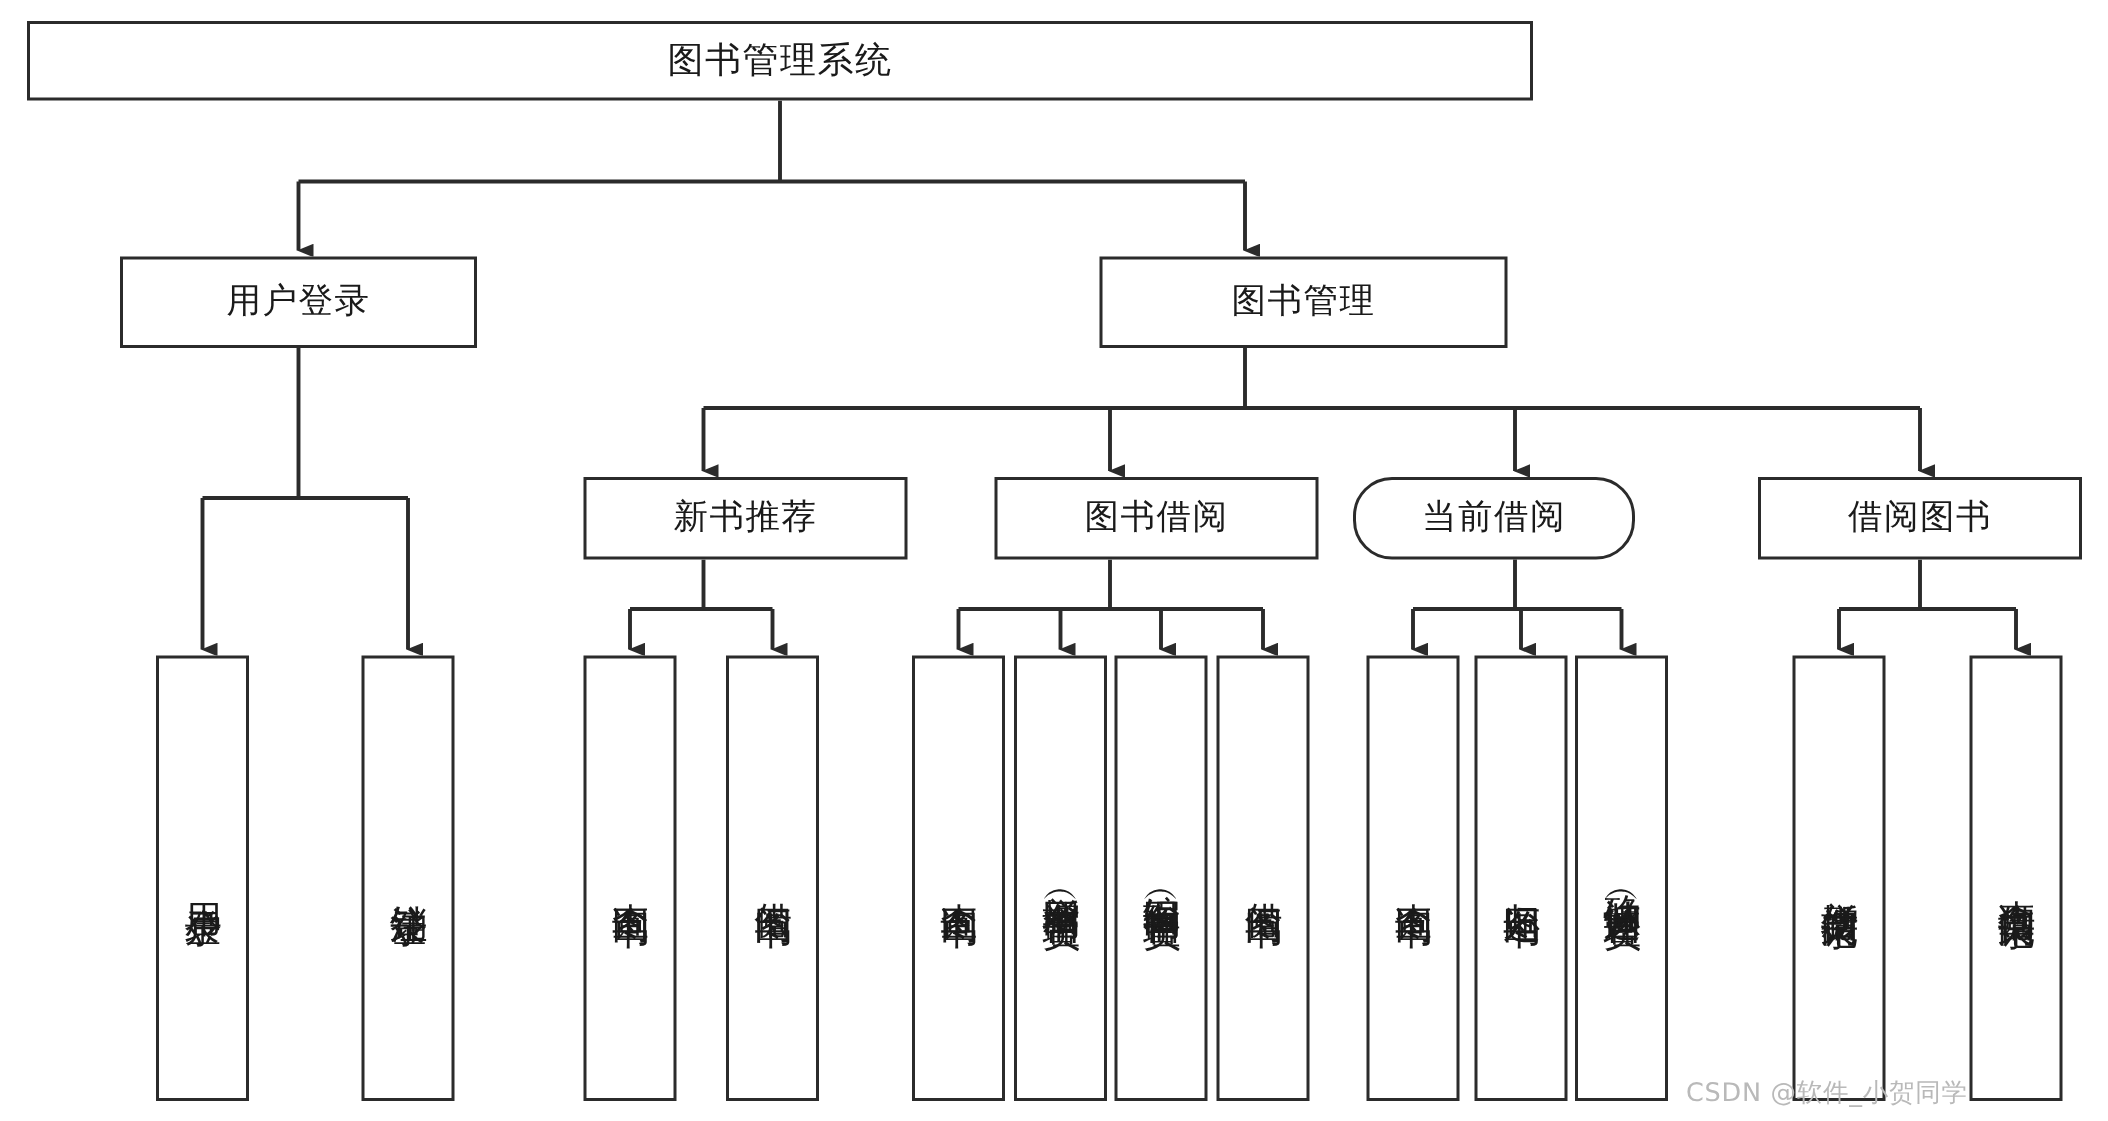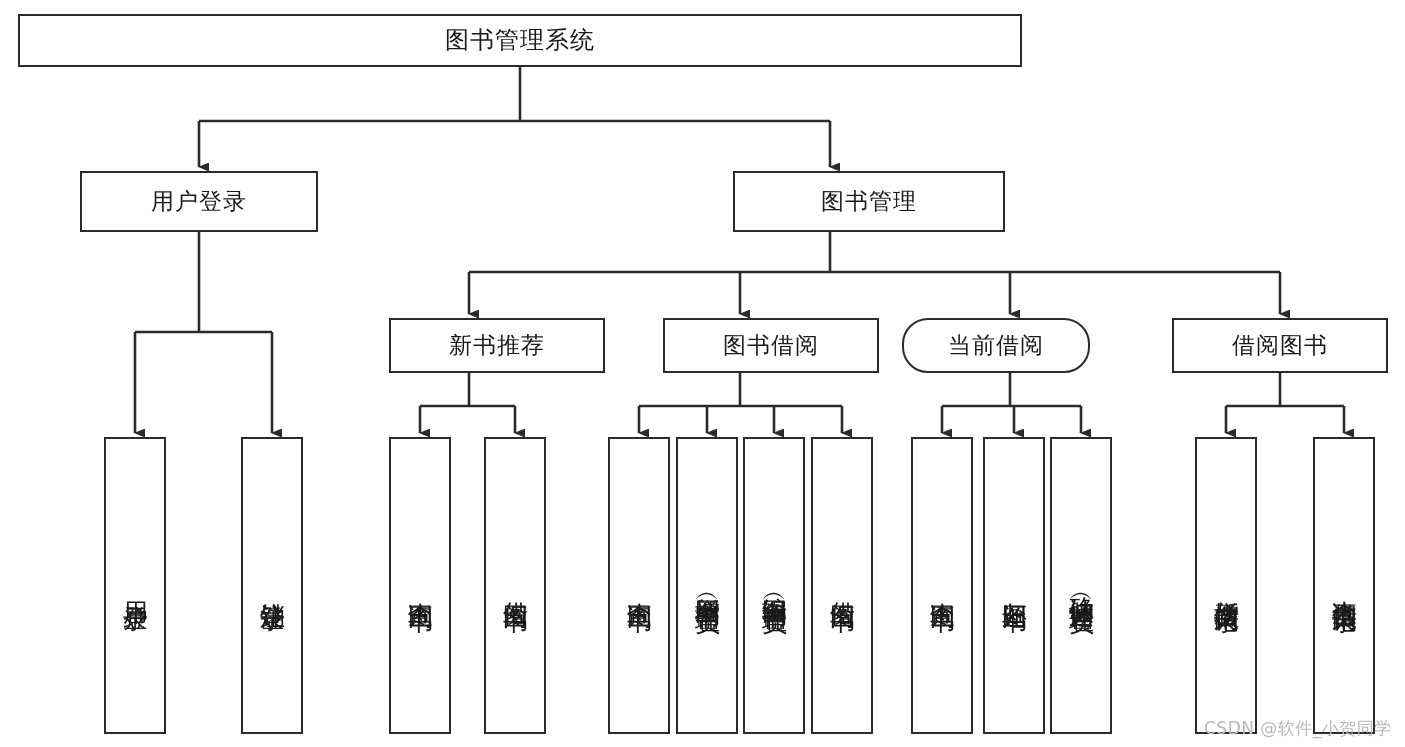--- a/index.html
+++ b/index.html
@@ -134,15 +134,15 @@
   <div class="node vert" style="left: 608px; top: 437px; width: 62px; height: 297px;">查询图书</div>
   <div class="node vert" style="left: 676px; top: 437px; width: 62px; height: 297px;">新增图书（管理员）</div>
   <div class="node vert" style="left: 743px; top: 437px; width: 62px; height: 297px;">编辑图书（管理员）</div>
   <div class="node vert" style="left: 811px; top: 437px; width: 62px; height: 297px;">借阅图书</div>
   <div class="node vert" style="left: 911px; top: 437px; width: 62px; height: 297px;">查询图书</div>
   <div class="node vert" style="left: 983px; top: 437px; width: 62px; height: 297px;">归还图书</div>
   <div class="node vert" style="left: 1050px; top: 437px; width: 62px; height: 297px;">确认归还（管理员）</div>
   <div class="node vert" style="left: 1195px; top: 437px; width: 62px; height: 297px;">新增借阅记录</div>
   <div class="node vert" style="left: 1313px; top: 437px; width: 62px; height: 297px;">查询借阅记录</div>
 
-  <div class="watermark" style="left: 1204px; top: 717px;">CSDN @软件_小贺同学</div>
+  <div class="watermark" style="left: 1124px; top: 717px;">CSDN @软件_小贺同学</div>
 
 </div>
 
 </body></html>

